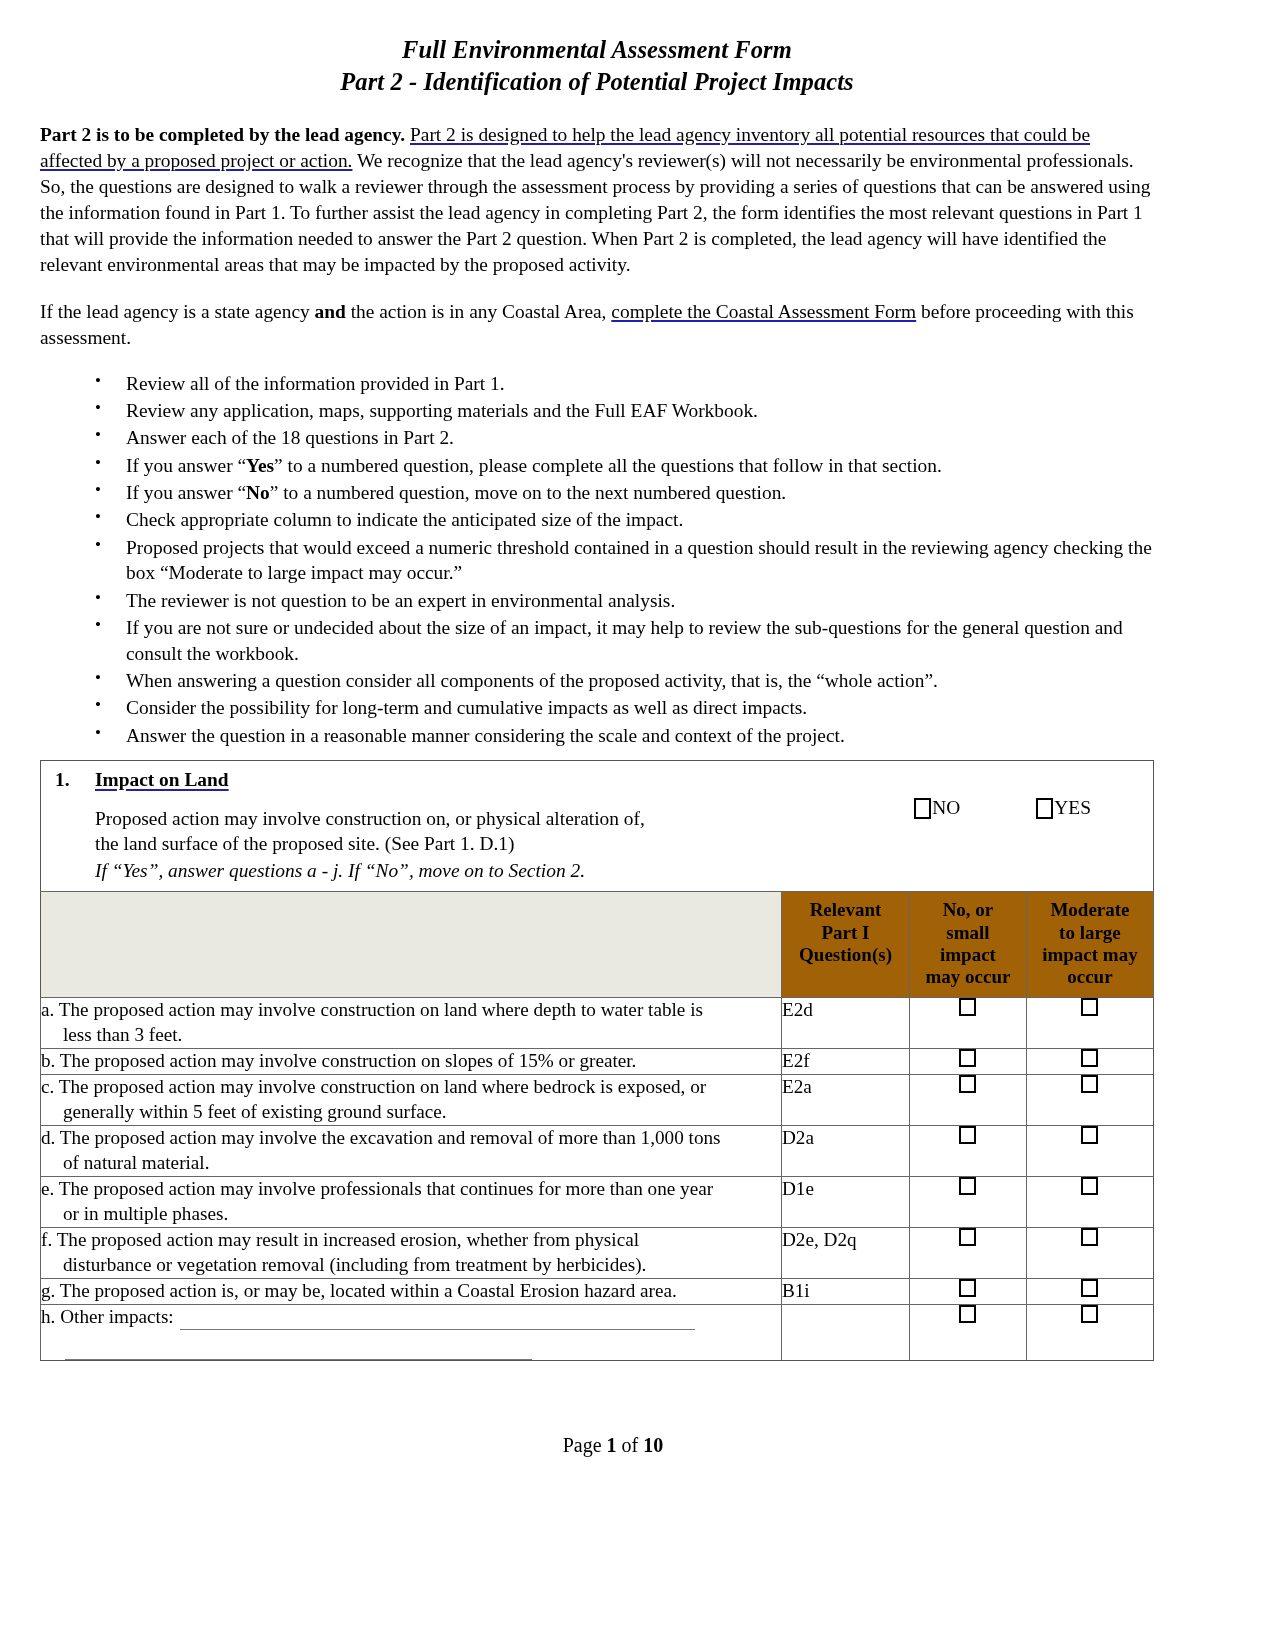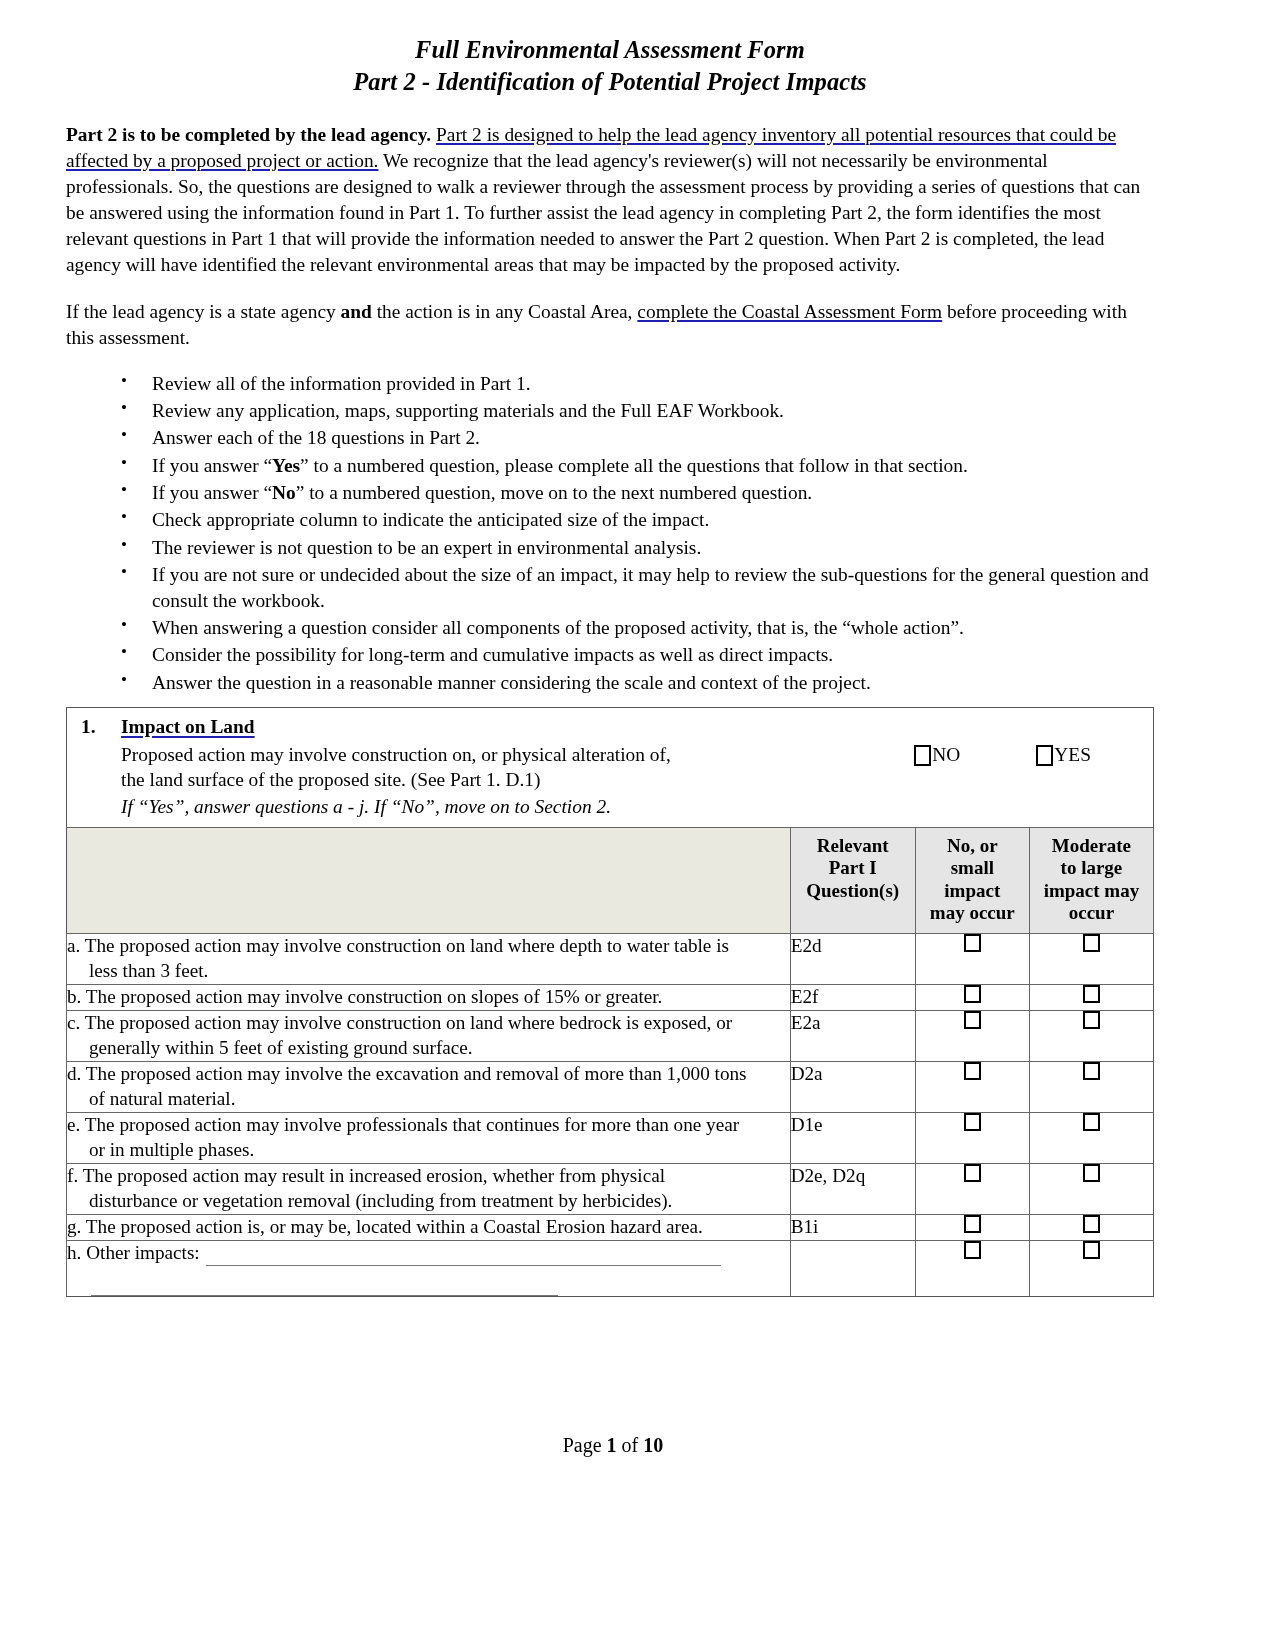--- a/index.html
+++ b/index.html
@@ -13,21 +13,21 @@
     width: 1275px;
     height: 1650px;
     font-family: "Liberation Serif", "DejaVu Serif", serif;
     color: #000000;
     position: relative;
     overflow: hidden;
   }
   .page {
     width: 1218px;
     min-height: 1650px;
-    padding: 34px 64px 0 66px;
+    padding: 34px 64px 0 40px;
     position: relative;
   }
 
   
   .doc-title {
     text-align: center;
     font-weight: bold;
     font-style: italic;
     font-size: 24.5px;
     line-height: 1.30;
@@ -100,21 +100,21 @@
     flex: 0 0 40px;
   }
   .qbody { flex: 1 1 auto; position: relative; }
   .qtitle {
     font-weight: bold;
     text-decoration: underline;
     text-decoration-color: #2020b0;
     text-decoration-thickness: 1.8px;
     text-underline-offset: 3px;
     display: inline-block;
-    margin-bottom: 2px;
+    margin-bottom: 13px;
   }
   .qtext { display: block; }
   .qitalic { font-style: italic; display: block; margin-top: 2px; }
   .yesno {
     position: absolute;
     right: 62px;
     top: 28px;
     display: flex;
     gap: 76px;
     align-items: center;
@@ -136,21 +136,21 @@
     border-collapse: collapse;
     table-layout: fixed;
     font-size: 19.2px;
   }
   table.impact td, table.impact th {
     border: 1.2px solid #666666;
     vertical-align: top;
     padding: 0;
   }
   table.impact thead th {
-    background: #e5e5e5;
+    background: #a16207;
     text-align: center;
     font-weight: bold;
     line-height: 1.17;
     padding: 7px 4px 9px 4px;
     font-size: 19px;
     vertical-align: top;
   }
   table.impact thead th.blank {
     background: #eae9df;
     border-left: 1.4px solid #555555;
@@ -227,20 +227,21 @@
 
   <p class="intro-2"><span>If the lead agency is a state agency </span><b>and</b><span> the action is in any Coastal Area, </span><a class="link" href="#">complete the Coastal Assessment Form</a><span> before proceeding with this assessment.</span></p>
 
   <ul class="tips">
     <li><span>Review all of the information provided in Part 1.</span></li>
     <li><span>Review any application, maps, supporting materials and the Full EAF Workbook.</span></li>
     <li><span>Answer each of the 18 questions in Part 2.</span></li>
     <li><span>If you answer “</span><b>Yes</b><span>” to a numbered question, please complete all the questions that follow in that section.</span></li>
     <li><span>If you answer “</span><b>No</b><span>” to a numbered question, move on to the next numbered question.</span></li>
     <li><span>Check appropriate column to indicate the anticipated size of the impact.</span></li>
+    <li><span>Proposed projects that would exceed a numeric threshold contained in a question should result in the reviewing agency checking the box “Moderate to large impact may occur.”</span></li>
     <li><span>The reviewer is not question to be an expert in environmental analysis.</span></li>
     <li><span> If you are not sure or undecided about the size of an impact, it may help to review the sub-questions for the general question and consult the workbook.</span></li>
     <li><span>When answering a question consider all components of the proposed activity, that is, the “whole action”.</span></li>
     <li><span>Consider the possibility for long-term and cumulative impacts as well as direct impacts.</span></li>
     <li><span>Answer the question in a reasonable manner considering the scale and context of the project.</span></li>
   </ul>
 
   <div class="qblock">
     <div class="qhead">
       <div class="qnum">1.</div>

